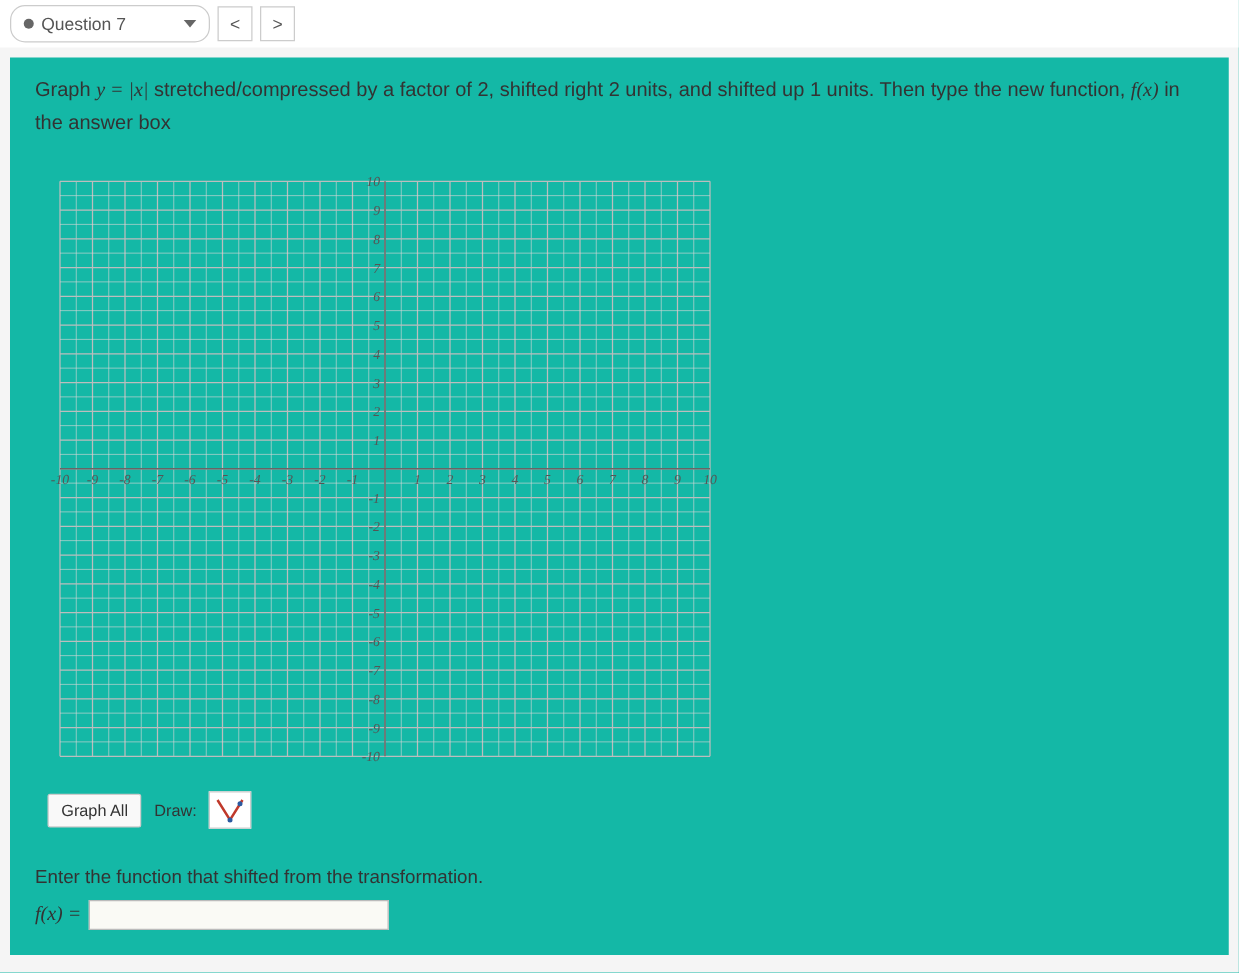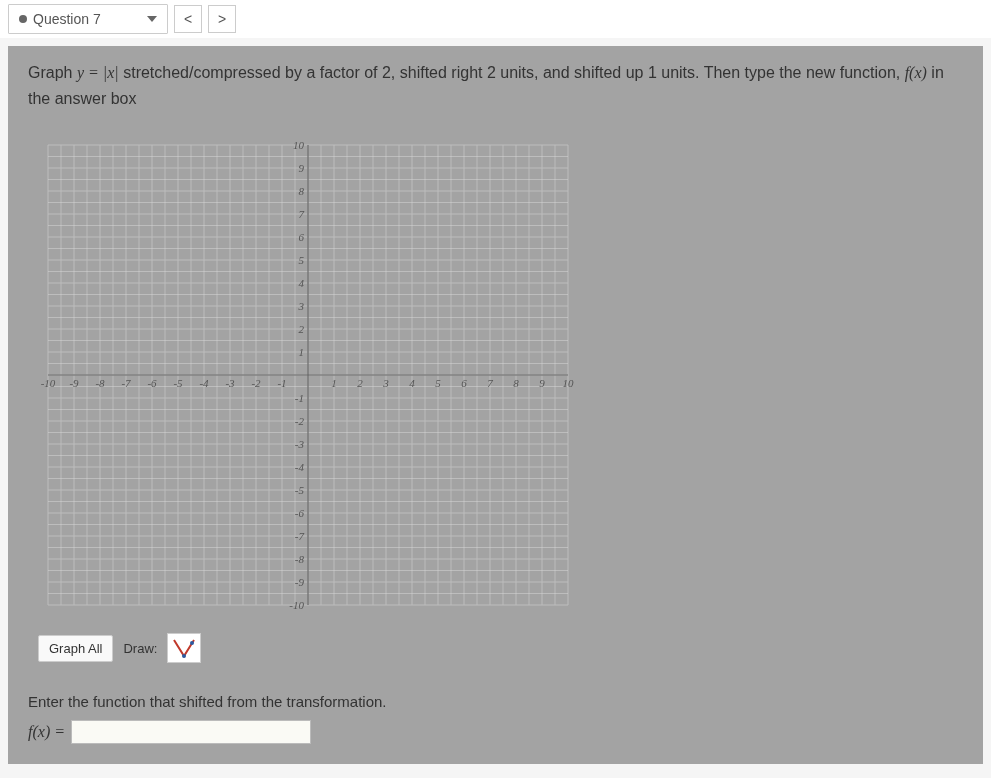--- a/index.html
+++ b/index.html
@@ -17,21 +17,21 @@
     gap: 6px;
     padding: 4px 8px;
     background: #fff;
   }
   .question-selector {
     display: flex;
     align-items: center;
     border: 1px solid #ccc;
     background: #fff;
     padding: 6px 10px;
-    border-radius: 1px;
+    border-radius: 12px;
     font-size: 14px;
     color: #555;
     gap: 6px;
     min-width: 160px;
     justify-content: space-between;
   }
   .question-selector .label {
     display: flex;
     align-items: center;
     gap: 6px;
@@ -56,21 +56,21 @@
     width: 28px;
     height: 28px;
     display: flex;
     align-items: center;
     justify-content: center;
     font-size: 14px;
     color: #555;
     cursor: pointer;
   }
   .content {
-    background: #a3a3a3;
+    background: #14b8a6;
     margin: 8px;
     padding: 14px 20px 20px 20px;
   }
   .prompt {
     font-size: 16px;
     color: #333;
     line-height: 1.6;
     margin-bottom: 14px;
   }
   .math-i { font-style: italic; font-family: 'Times New Roman', serif; }

